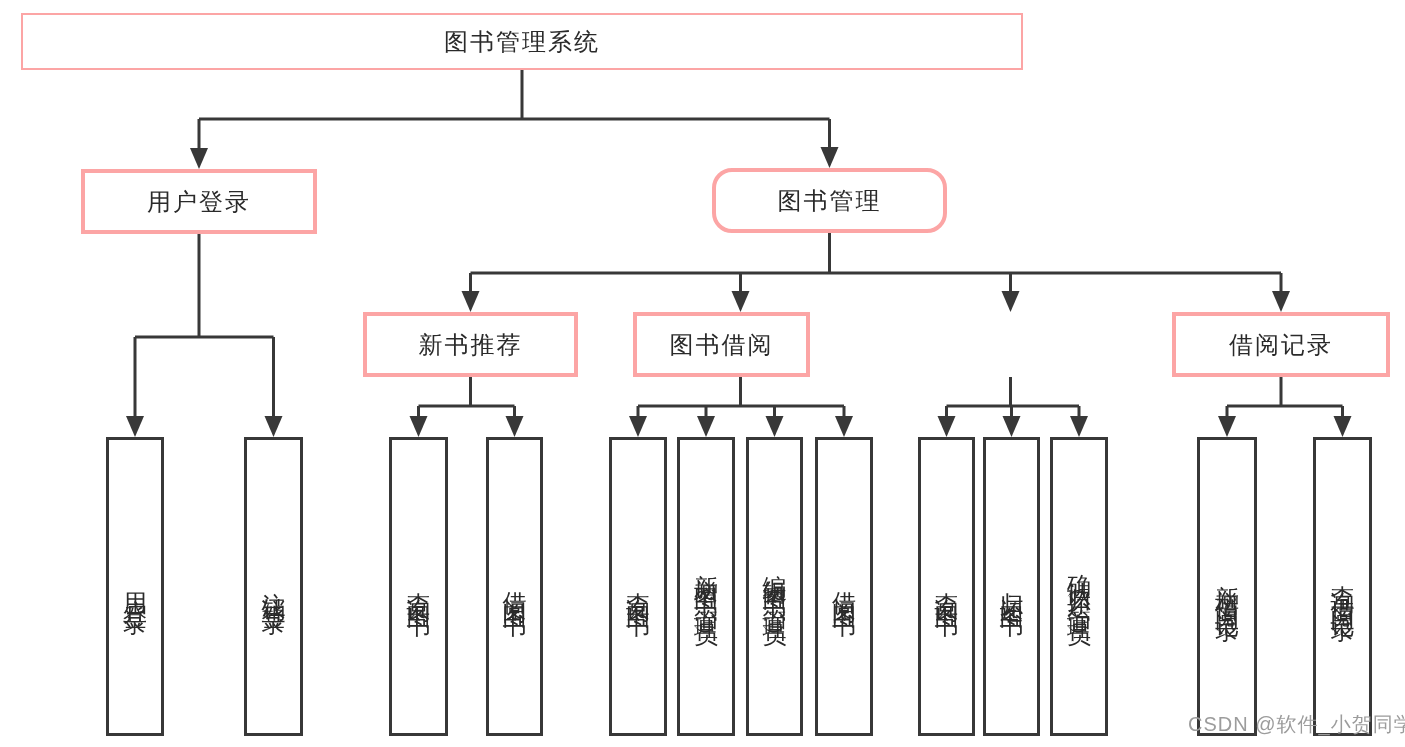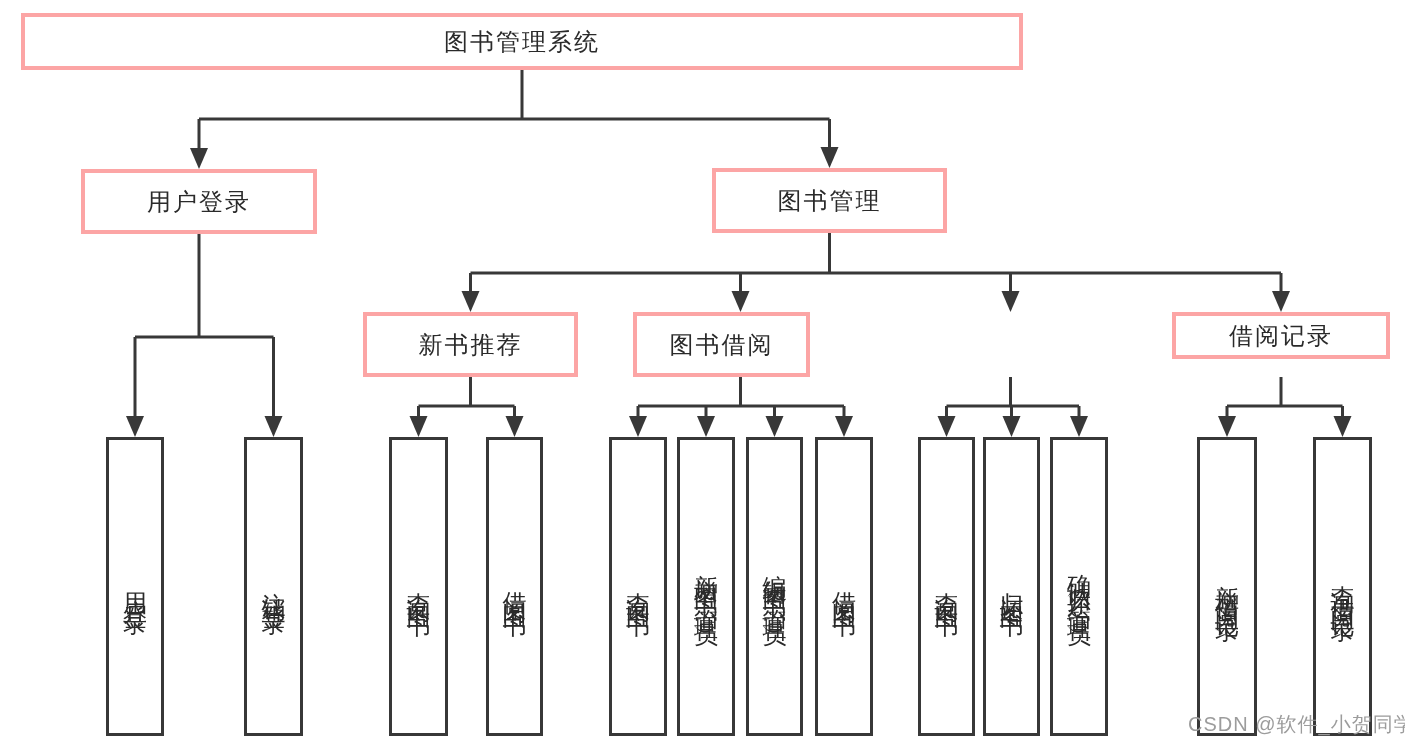--- a/index.html
+++ b/index.html
@@ -8,21 +8,21 @@
     position:relative;
     width:1405px;height:747px;
     background:#ffffff;
     overflow:hidden;
   }
   #connectors{position:absolute;left:0;top:0;width:1405px;height:747px;}
   .node{
     position:absolute;
     box-sizing:border-box;
     background:#ffffff;
-    border:4px solid #fca5a5;
+    border:2px solid #fca5a5;
     display:flex;
     align-items:center;
     justify-content:center;
   }
   .node.lvl{border-width:4px;}
   .hlabel{
     font-size:24px;
     color:#2a2a2a;
     letter-spacing:2px;
     white-space:nowrap;
@@ -125,31 +125,31 @@
     </g>
   </svg>
 
   <div class="node" style="left:21px;top:13px;width:1002px;height:57px;">
     <span class="hlabel">图书管理系统</span>
   </div>
 
   <div class="node lvl" style="left:81px;top:169px;width:236px;height:65px;">
     <span class="hlabel">用户登录</span>
   </div>
-  <div class="node lvl" style="left:712px;top:168px;width:235px;height:65px;">
+  <div class="node lvl" style="left:712px;top:168px;width:235px;height:65px;border-radius:20px;">
     <span class="hlabel">图书管理</span>
   </div>
 
   <div class="node lvl" style="left:363px;top:312px;width:215px;height:65px;">
     <span class="hlabel">新书推荐</span>
   </div>
   <div class="node lvl" style="left:633px;top:312px;width:177px;height:65px;">
     <span class="hlabel">图书借阅</span>
   </div>
-  <div class="node lvl" style="left:1172px;top:312px;width:218px;height:47px;font-family:Liberation Mono, monospace;">
+  <div class="node lvl" style="left:1172px;top:312px;width:218px;height:65px;font-family:Liberation Mono, monospace;">
     <span class="hlabel">借阅记录</span>
   </div>
 
   <div class="vnode" style="left:106px;width:58px;">
     <span class="vlabel">用户登录</span>
   </div>
   <div class="vnode" style="left:244px;width:59px;">
     <span class="vlabel">注销登录</span>
   </div>
 

